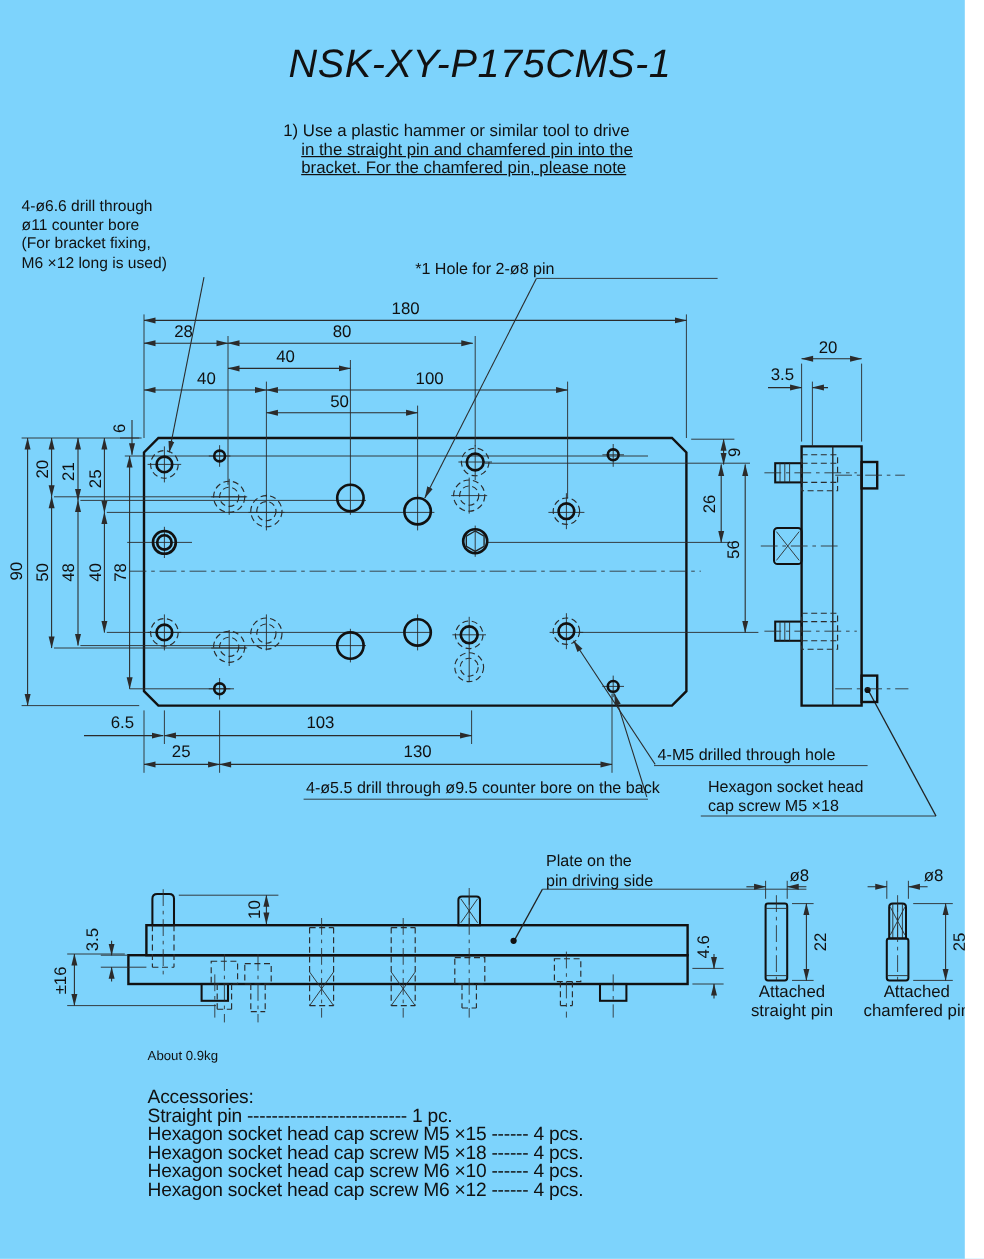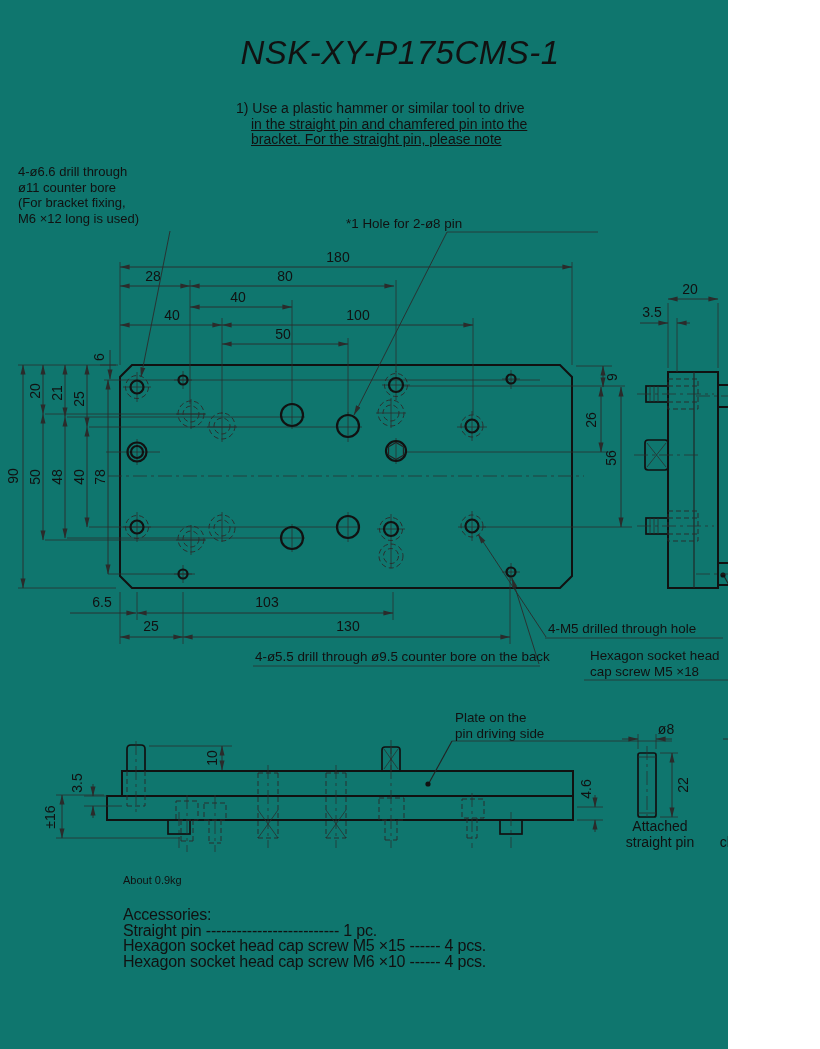--- a/index.html
+++ b/index.html
@@ -1,16 +1,16 @@
 <!DOCTYPE html>
 <html><head>
 <meta charset="utf-8">
 <style>
   html,body{margin:0;padding:0;}
-  .page{position:relative;width:728px;height:1049px;background:#0f766e;
+  .page{position:relative;width:804px;height:1049px;background:#7dd3fc;
         font-family:"Liberation Sans",sans-serif;color:#111;overflow:hidden;}
   .title{position:absolute;left:0;top:34px;width:800px;text-align:center;
          font-size:33px;font-style:italic;letter-spacing:0.5px;}
   .note{position:absolute;left:236px;top:101px;font-size:14px;line-height:15.6px;}
   .note .cont{padding-left:15px;text-decoration:underline;}
   .lbl66{position:absolute;left:18px;top:164px;font-size:13px;line-height:15.6px;}
   .footer{position:absolute;left:123px;top:874px;}
   .weight{font-size:11px;}
   .acc{margin-top:21px;font-size:16px;line-height:15.5px;letter-spacing:-0.2px;}
   svg{position:absolute;left:0;top:0;}
@@ -33,21 +33,21 @@
 </head>
 <body>
 
 <div class="page">
 
   <div class="title">NSK-XY-P175CMS-1</div>
 
   <div class="note">
     <div>1) Use a plastic hammer or similar tool to drive</div>
     <div class="cont">in the straight pin and chamfered pin into the</div>
-    <div class="cont">bracket. For the straight pin, please note</div>
+    <div class="cont">bracket. For the chamfered pin, please note</div>
   </div>
 
   <div class="lbl66">
     <div>4-ø6.6 drill through</div>
     <div>ø11 counter bore</div>
     <div>(For bracket fixing,</div>
     <div>M6 ×12 long is used)</div>
   </div>
 
   <svg width="820" height="1049" viewBox="0 0 820 1049">
@@ -333,17 +333,19 @@
       </g>
     </g>
   </svg>
 
   <div class="footer">
     <div class="weight">About 0.9kg</div>
     <div class="acc">
       <div>Accessories:</div>
       <div>Straight pin -------------------------- 1 pc.</div>
       <div>Hexagon socket head cap screw M5 ×15 ------ 4 pcs.</div>
+      <div>Hexagon socket head cap screw M5 ×18 ------ 4 pcs.</div>
       <div>Hexagon socket head cap screw M6 ×10 ------ 4 pcs.</div>
+      <div>Hexagon socket head cap screw M6 ×12 ------ 4 pcs.</div>
     </div>
   </div>
 
 </div>
 
 </body></html>

